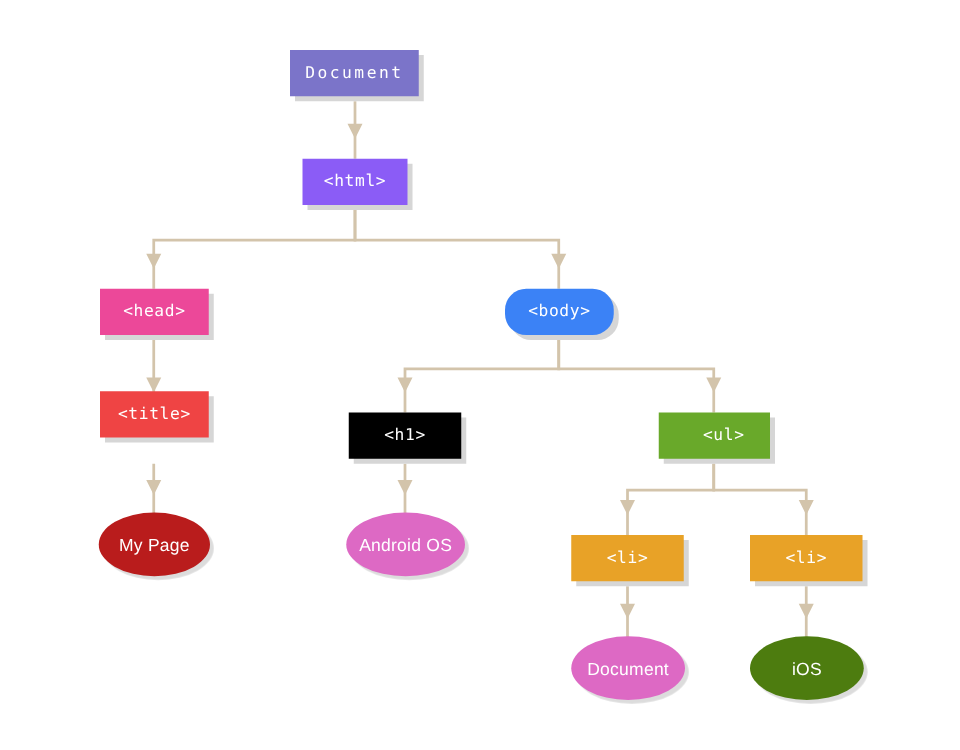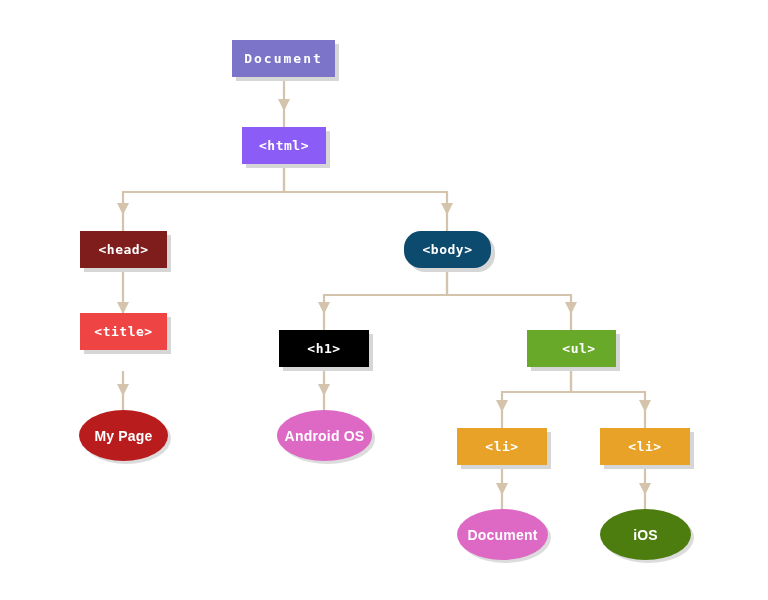--- a/index.html
+++ b/index.html
@@ -9,21 +9,20 @@
   }
   body {
     font-family: "Liberation Sans", sans-serif;
   }
   #canvas {
     position: relative;
     width: 761px;
     height: 600px;
     background: #ffffff;
     overflow: hidden;
-    font-weight: bold;
   }
   #edge-layer {
     position: absolute;
     left: 0;
     top: 0;
     width: 768px;
     height: 600px;
   }
   .node {
     position: absolute;
@@ -120,24 +119,24 @@
         <polygon points="639,483 651,483 645,495" fill="#d3c4ab"></polygon>
       </g>
     </svg>
   <div id="node-layer">
       <div class="node rect doc" style="left: 232px; top: 40px; width: 103px; height: 37px; background: rgb(123, 116, 201);">
         <span class="node-label">Document</span>
       </div>
       <div class="node rect" style="left: 242px; top: 127px; width: 84px; height: 37px; background: #8b5cf6;">
         <span class="node-label">&lt;html&gt;</span>
       </div>
-      <div class="node rect" style="left: 80px; top: 231px; width: 87px; height: 37px; background: #7f1d1d;">
+      <div class="node rect" style="left: 80px; top: 231px; width: 87px; height: 37px; background: #ec4899;">
         <span class="node-label">&lt;head&gt;</span>
       </div>
-      <div class="node rect" style="left: 404px; top: 231px; width: 87px; height: 37px; background: #0c4a6e; border-radius: 17px;">
+      <div class="node rect" style="left: 404px; top: 231px; width: 87px; height: 37px; background: #3b82f6; border-radius: 17px;">
         <span class="node-label">&lt;body&gt;</span>
       </div>
       <div class="node rect" style="left: 80px; top: 313px; width: 87px; height: 37px; background: #ef4444;">
         <span class="node-label">&lt;title&gt;</span>
       </div>
       <div class="node rect" style="left: 279px; top: 330px; width: 90px; height: 37px; background: #000000;">
         <span class="node-label">&lt;h1&gt;</span>
       </div>
       <div class="node rect" style="left: 527px; top: 330px; width: 89px; height: 37px; background: rgb(105, 169, 42); padding-left: 15px;">
         <span class="node-label">&lt;ul&gt;</span>

